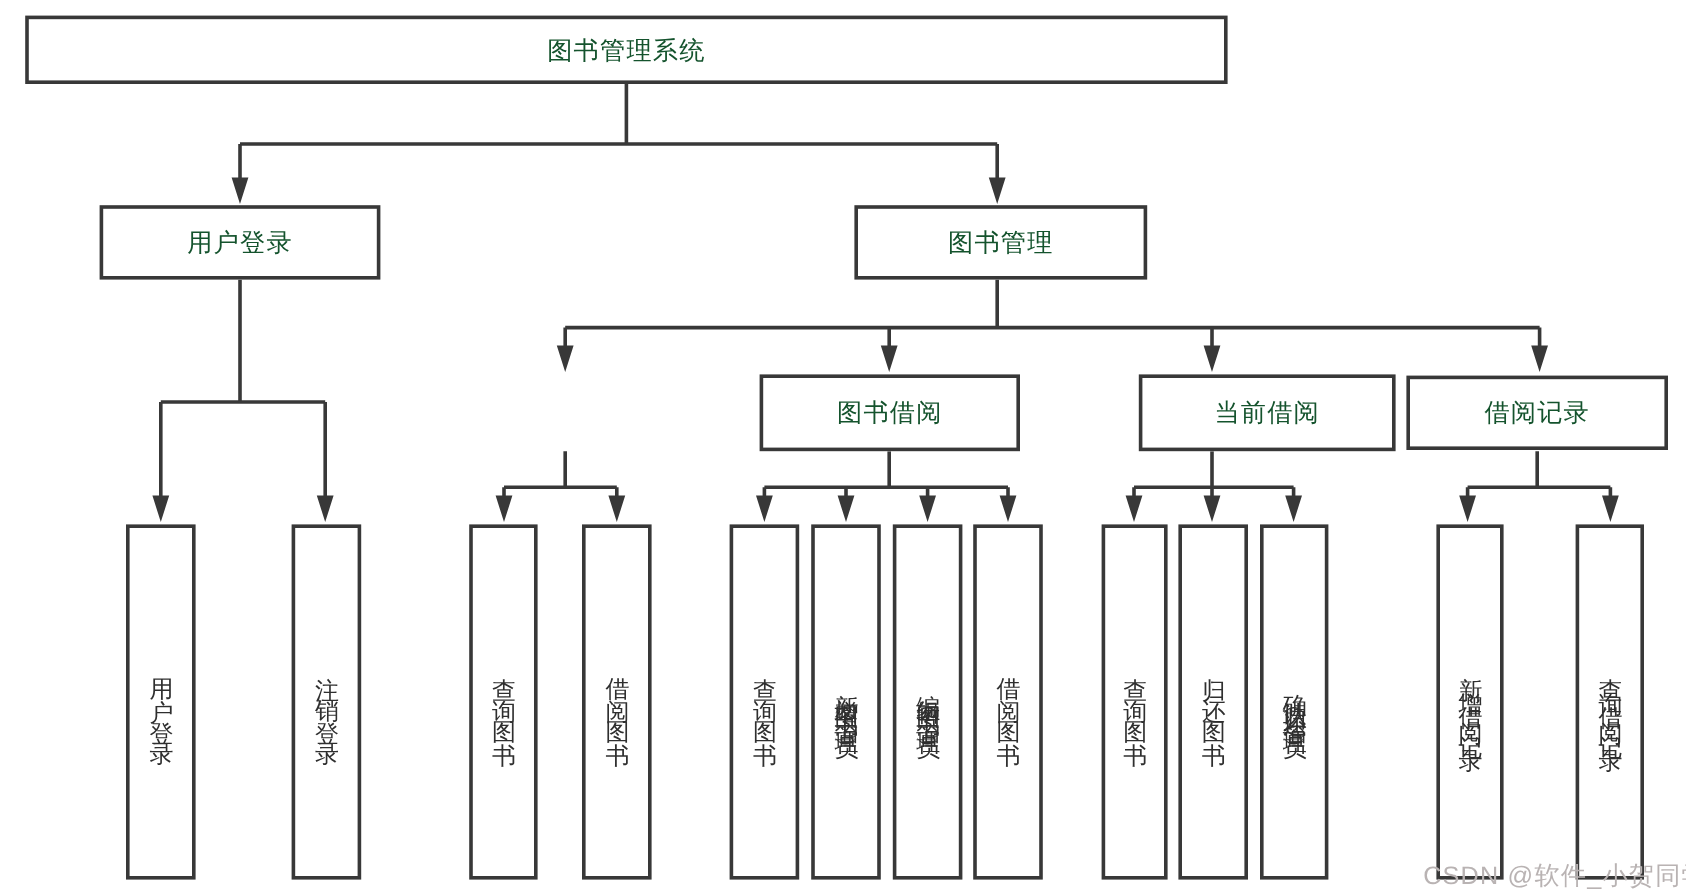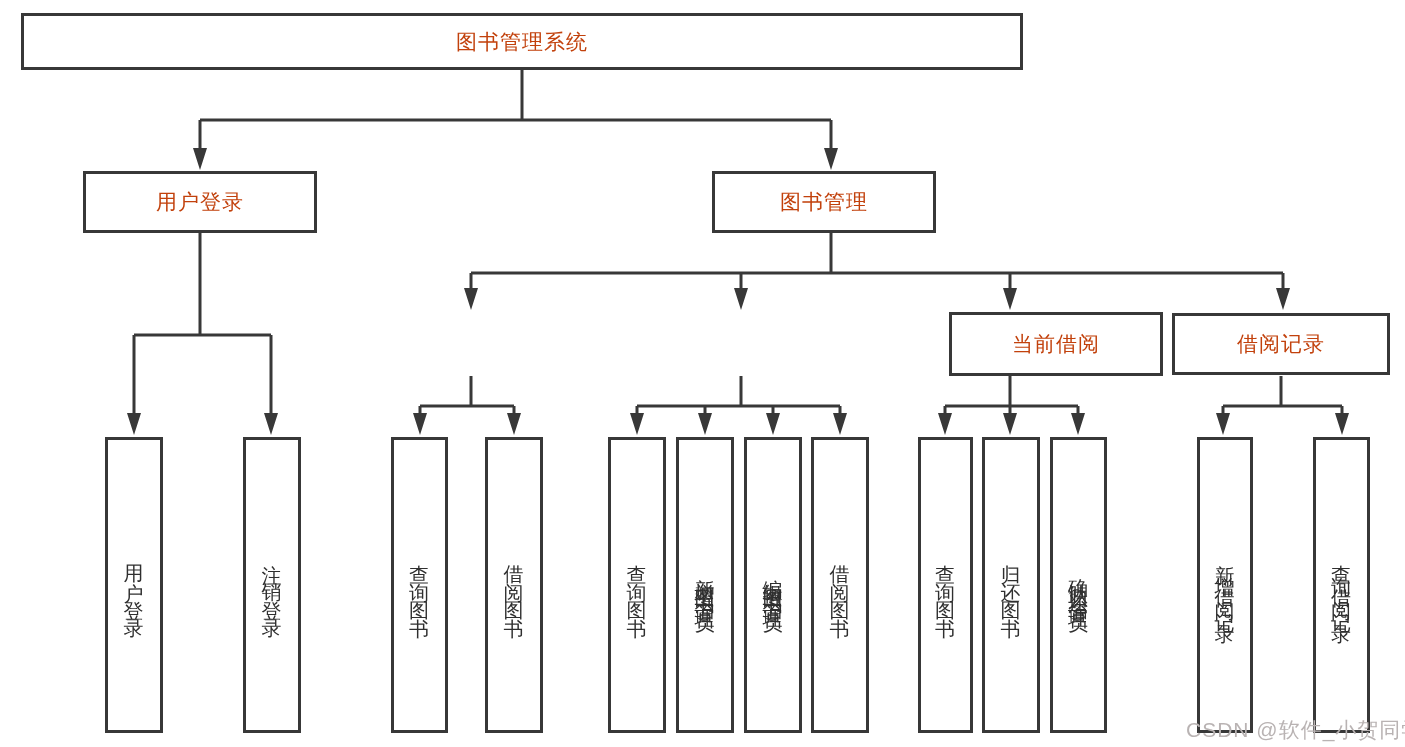--- a/index.html
+++ b/index.html
@@ -13,21 +13,21 @@
   #wires{position:absolute;left:0;top:0;z-index:1;}
   .node{
     position:absolute;
     box-sizing:border-box;
     border:3px solid #383838;
     background:#ffffff;
     display:flex;align-items:center;justify-content:center;
     z-index:2;
   }
   .lbl{
-    color:#c2410c;
+    color:#14532d;
     font-size:21px;
     letter-spacing:1px;
     white-space:nowrap;
   }
   .box-v{top:437px;width:58px;height:296px;}
   .vlbl{
     writing-mode:vertical-rl;
     text-orientation:mixed;
     color:#2f2f2f;
     font-size:20px;
@@ -78,24 +78,27 @@
          M1216,413 L1230,413 L1223,435 Z M1335,413 L1349,413 L1342,435 Z" fill="#383838" stroke="none"></path>
   </svg>
 
   <div class="node" style="left:21px;top:13px;width:1002px;height:57px">
     <span class="lbl">图书管理系统</span>
   </div>
 
   <div class="node" style="left:83px;top:171px;width:234px;height:62px">
     <span class="lbl">用户登录</span>
   </div>
-  <div class="node" style="left:712px;top:171px;width:224px;height:62px">
+  <div class="node" style="left:712px;top:171px;width:244px;height:62px">
     <span class="lbl">图书管理</span>
   </div>
 
+  <div class="node" style="left:633px;top:312px;width:217px;height:64px">
+    <span class="lbl">图书借阅</span>
+  </div>
   <div class="node" style="left:949px;top:312px;width:214px;height:64px">
     <span class="lbl">当前借阅</span>
   </div>
   <div class="node" style="left:1172px;top:313px;width:218px;height:62px">
     <span class="lbl">借阅记录</span>
   </div>
 
   <div class="node box-v" style="left:105px">
     <span class="vlbl ls4">用户登录</span>
   </div>

